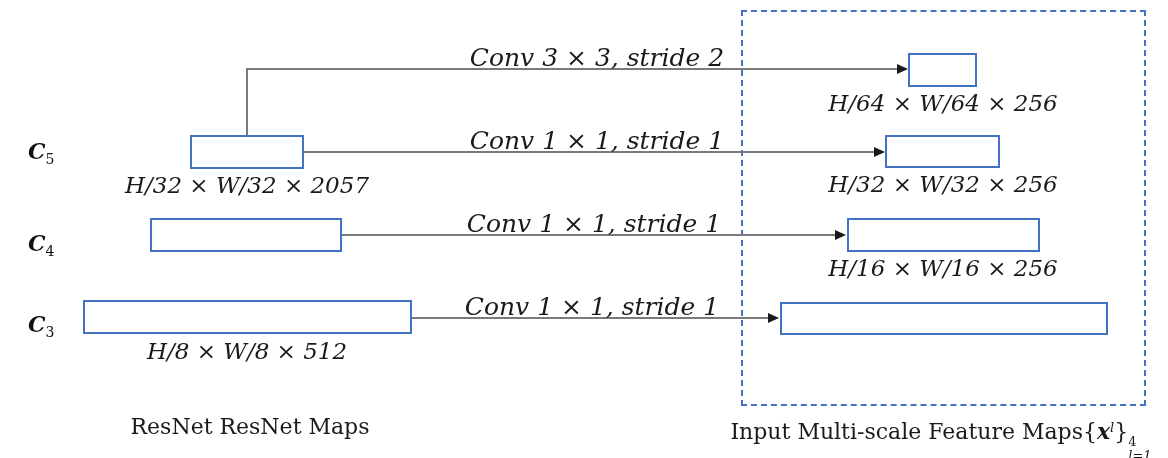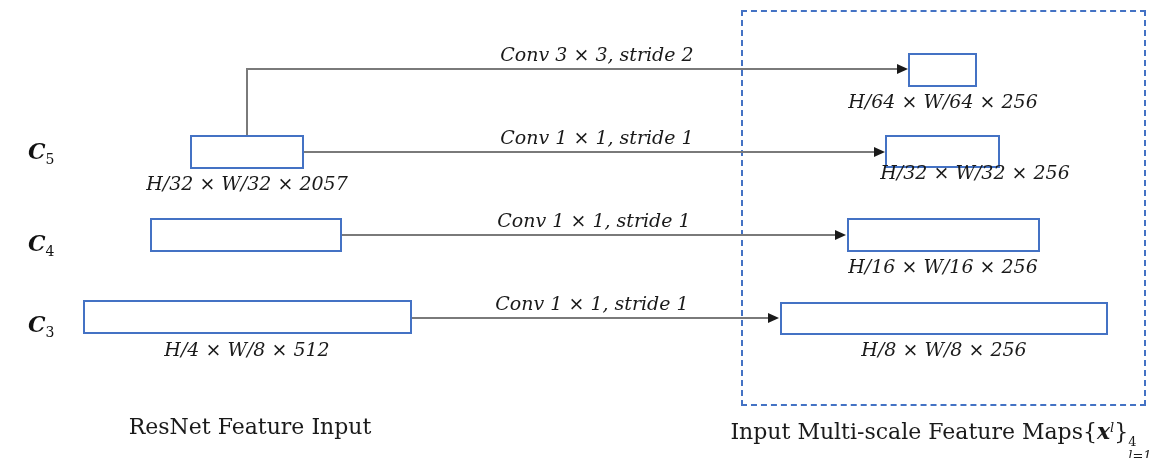--- a/index.html
+++ b/index.html
@@ -13,25 +13,25 @@
     position:absolute; background:#ffffff;
     border:2px solid var(--accent,#4472C4);
     box-sizing:border-box;
   }
   .dashed-box {
     position:absolute; border:2px dashed var(--accent,#4472C4);
     box-sizing:border-box; background:transparent;
   }
   .dims {
     position:absolute; transform:translateX(-50%);
-    font-style:italic; font-size:19px; white-space:nowrap; color:#1a1a1a;
+    font-style:italic; font-size:23px; white-space:nowrap; color:#1a1a1a;
   }
   .conv-label {
     position:absolute; transform:translateX(-50%);
-    font-style:italic; font-size:19px; white-space:nowrap; color:#1a1a1a;text-align:right;
+    font-style:italic; font-size:25px; white-space:nowrap; color:#1a1a1a;text-align:right;
   }
   .c-label {
     position:absolute; font-size:22px; font-weight:bold; font-style:italic;
     white-space:nowrap; color:#111;
   }
   .c-label .sub {
     font-size:14px; font-weight:normal; font-style:normal; vertical-align:-5px;
   }
   .hline { position:absolute; height:2px; background:var(--line,#7a7a7a); }
   .vline { position:absolute; width:2px;  background:var(--line,#7a7a7a); }
@@ -72,45 +72,44 @@
   <div class="fbox" style="left:190px; top:135px; width:114px; height:34px;"></div>
   <div class="fbox" style="left:150px; top:218px; width:192px; height:34px;"></div>
   <div class="fbox" style="left:83px;  top:300px; width:329px; height:34px;"></div>
 
   <div class="fbox" style="left:908px; top:53px;  width:69px;  height:34px;"></div>
   <div class="fbox" style="left:885px; top:135px; width:115px; height:33px;"></div>
   <div class="fbox" style="left:847px; top:218px; width:193px; height:34px;"></div>
   <div class="fbox" style="left:780px; top:302px; width:328px; height:33px;"></div>
 
   <div class="dims" style="left:247px; top:172px;">H/32 × W/32 × 2057</div>
-  <div class="dims" style="left:247px; top:338px;">H/4 × W/8 × 512</div>
+  <div class="dims" style="left:247px; top:338px;">H/8 × W/8 × 512</div>
 
   <div class="dims" style="left:943px; top:90px;">H/64 × W/64 × 256</div>
-  <div class="dims" style="left:943px; top:161px;margin-left:32px;">H/32 × W/32 × 256</div>
+  <div class="dims" style="left:943px; top:171px;">H/32 × W/32 × 256</div>
   <div class="dims" style="left:943px; top:255px;">H/16 × W/16 × 256</div>
-  <div class="dims" style="left:944px; top:338px;">H/8 × W/8 × 256</div>
 
   <div class="vline" style="left:246px; top:69px; height:66px;"></div>
   <div class="hline" style="left:246px; top:68px; width:651px;"></div>
   <div class="arrowhead" style="left:897px; top:64px;"></div>
   <div class="conv-label" style="left:597px; top:43px;">Conv 3 × 3, stride 2</div>
 
   <div class="hline" style="left:304px; top:151px; width:571px;"></div>
   <div class="arrowhead" style="left:874px; top:147px;"></div>
   <div class="conv-label" style="left:597px; top:126px;">Conv 1 × 1, stride 1</div>
 
   <div class="hline" style="left:342px; top:234px; width:494px;"></div>
   <div class="arrowhead" style="left:835px; top:230px;"></div>
   <div class="conv-label" style="left:594px; top:209px;">Conv 1 × 1, stride 1</div>
 
   <div class="hline" style="left:412px; top:317px; width:357px;"></div>
   <div class="arrowhead" style="left:768px; top:313px;"></div>
   <div class="conv-label" style="left:592px; top:292px;">Conv 1 × 1, stride 1</div>
 
-  <div class="caption" style="left:250px; top:414px;">ResNet Feature Input</div>
+  <div class="caption" style="left:250px; top:414px;">ResNet ResNet Maps</div>
 
   <div class="caption" style="left:941px; top:418px;">
     <span>Input Multi-scale Feature Maps</span><span>{</span><span class="mvar">x</span><span class="sup">l</span><span>}</span><span class="stack">
         <span class="st-top">4</span>
         <span class="st-bot">l=1</span>
       </span>
   </div>
 
 </div>
 

